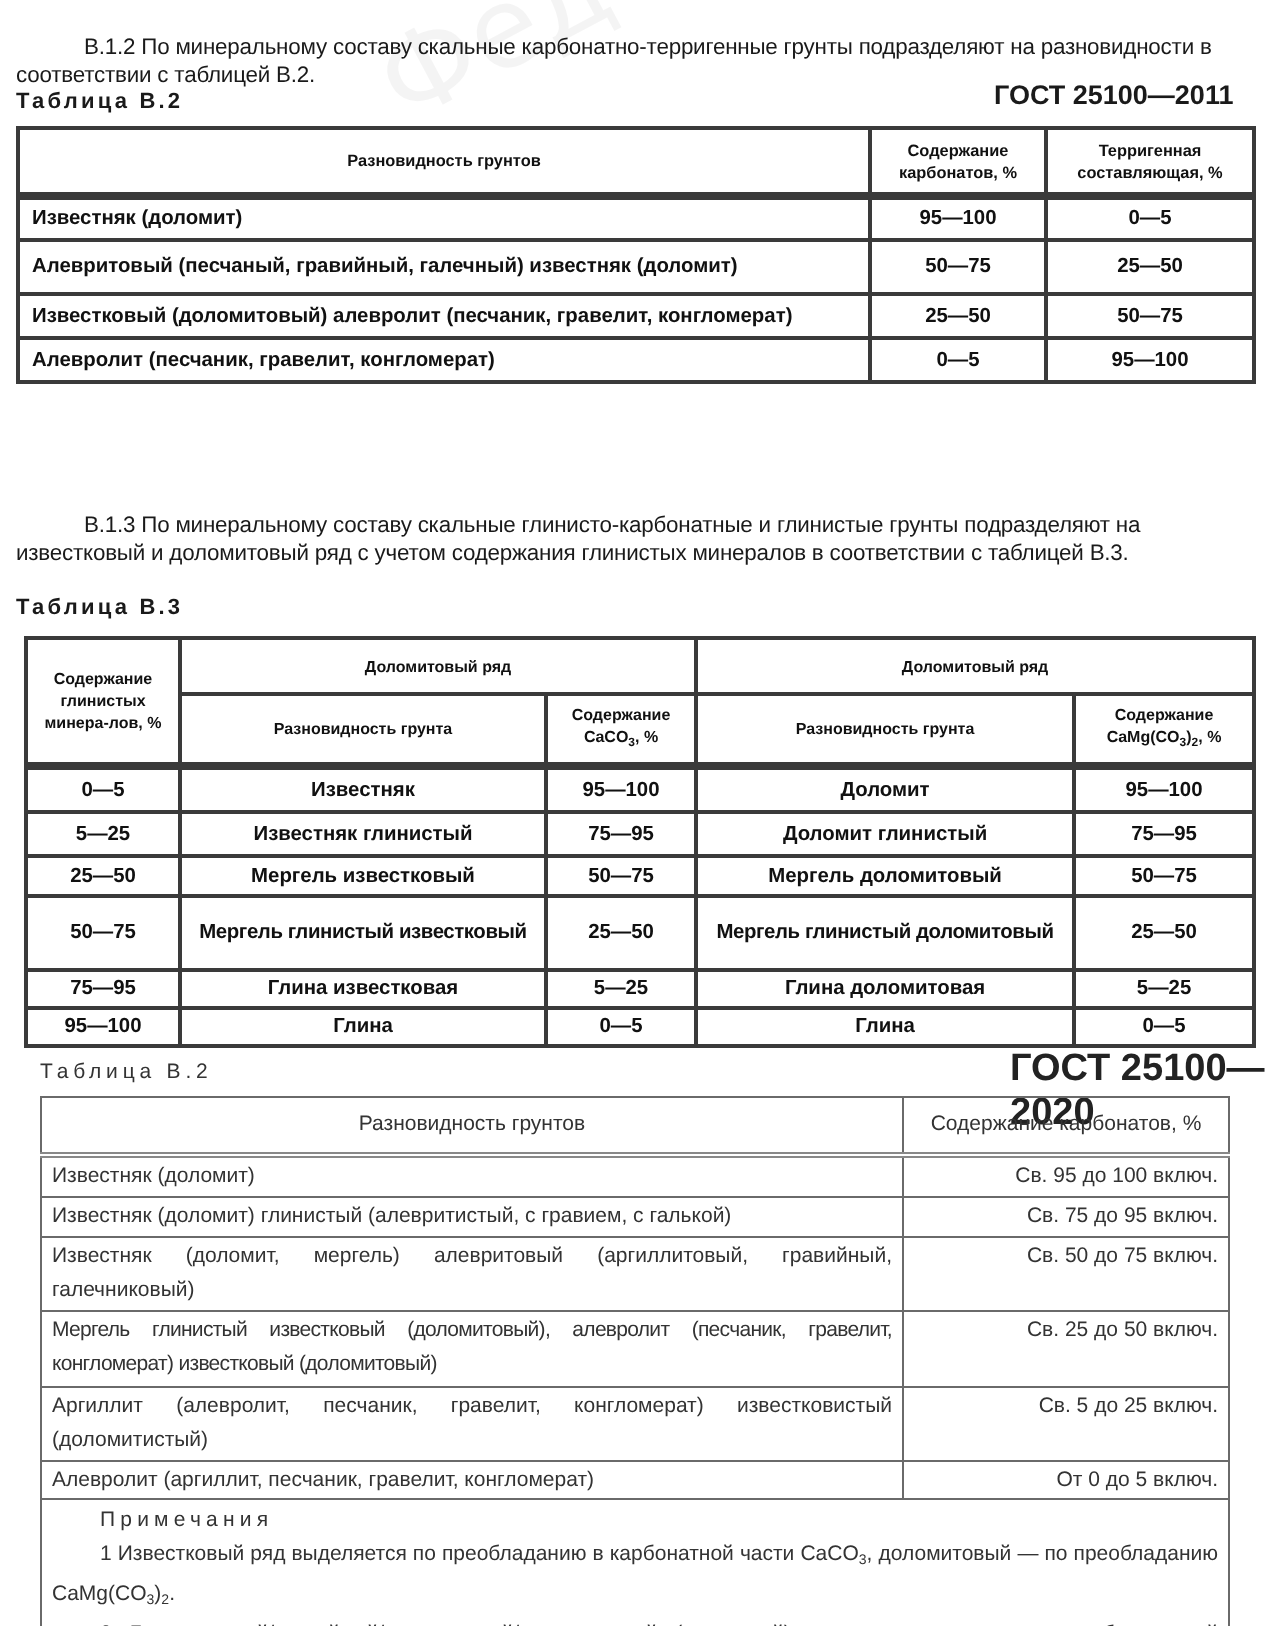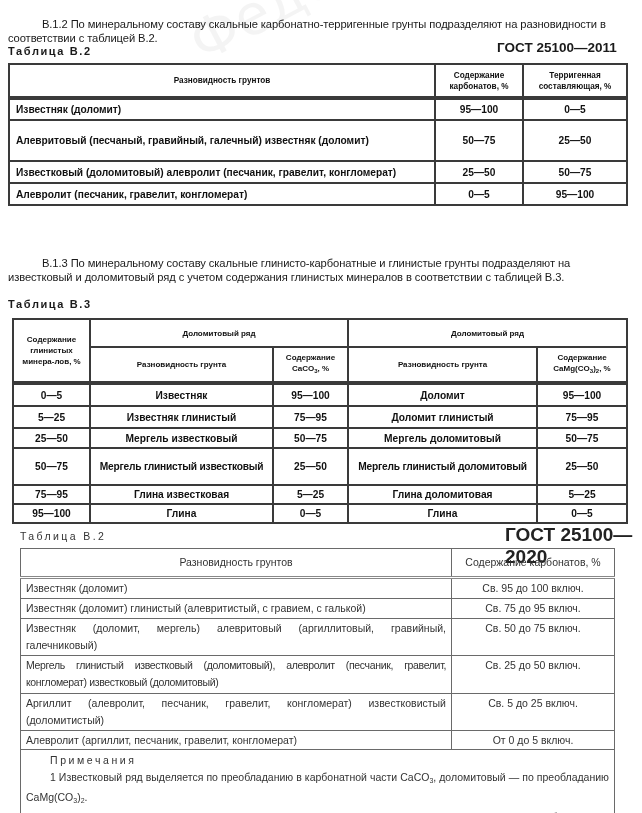--- a/index.html
+++ b/index.html
@@ -36,21 +36,21 @@
   .t-old td { font-weight: bold; font-size: 10.2px; }
   .t-b3 th { font-size: 8px; }
   .sub { font-size: 6px; vertical-align: -2px; }
   
   .t-new td, .t-new th {
     border: 1px solid #6a6a6a; font-size: 10.5px; color: #333; padding: 0 5px;
     font-weight: normal; line-height: 17.5px;
   }
   .t-new th { text-align: center; }
   .t-new tr.hdr-sep th { border-bottom: 3px double #888; }
-  .t-new td.c { text-align: center; vertical-align: top; padding-top: 1px; }
+  .t-new td.c { text-align: right; vertical-align: top; padding-top: 1px; }
   .t-new td.j { text-align: justify; vertical-align: top; padding-top: 1px; }
   .notes-cell { border-bottom: none !important; }
   .notes-title { letter-spacing: 2.6px; padding-left: 24px; }
   .note-line { text-indent: 24px; text-align: justify; }
   .cap-new { letter-spacing: 2.4px; font-size: 10.5px; color: #333; }
   .gost-new { position: absolute; font-weight: bold; font-size: 19px; color: #222; }
 </style>
 </head>
 <body>
 
@@ -71,21 +71,21 @@
       <tr class="hdr-sep" style="height:34px;">
     <th>Разновидность грунтов</th>
     <th>Содержание карбонатов, %</th>
     <th>Терригенная составляющая, %</th>
   </tr>
   <tr style="height:22px;">
     <td class="l">Известняк (доломит)</td>
     <td class="c">95—100</td>
     <td class="c">0—5</td>
   </tr>
-  <tr style="height:41px;">
+  <tr style="height:27px;">
     <td class="l">Алевритовый (песчаный, гравийный, галечный) известняк (доломит)</td>
     <td class="c">50—75</td>
     <td class="c">25—50</td>
   </tr>
   <tr style="height:22px;">
     <td class="l">Известковый (доломитовый) алевролит (песчаник, гравелит, конгломерат)</td>
     <td class="c">25—50</td>
     <td class="c">50—75</td>
   </tr>
   <tr style="height:22px;">

